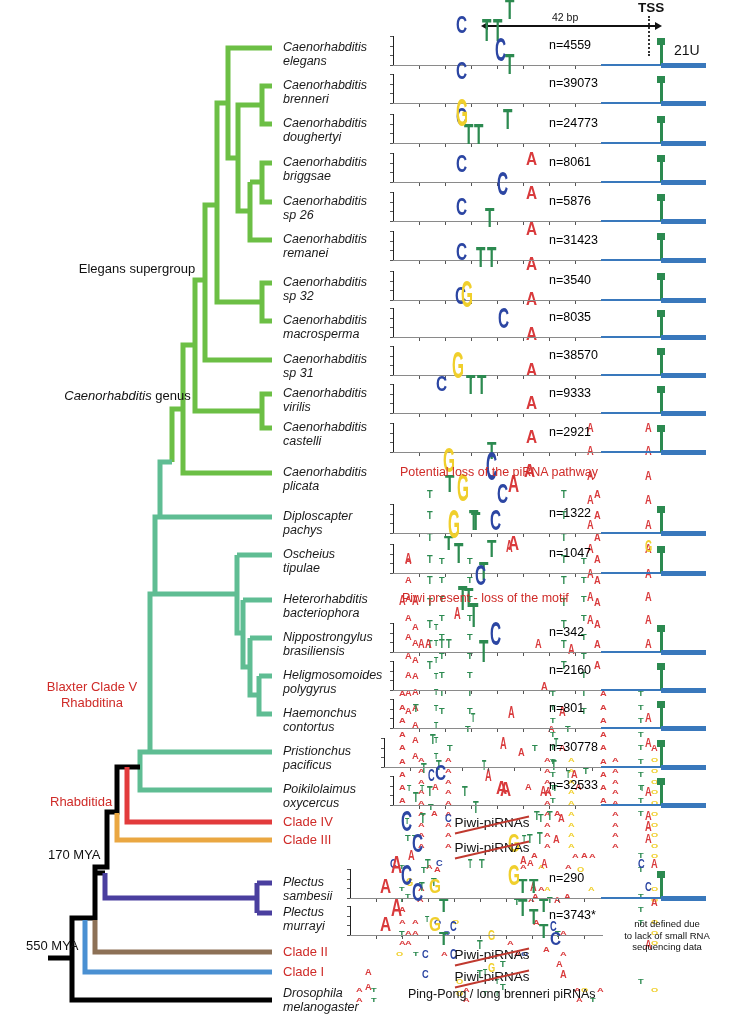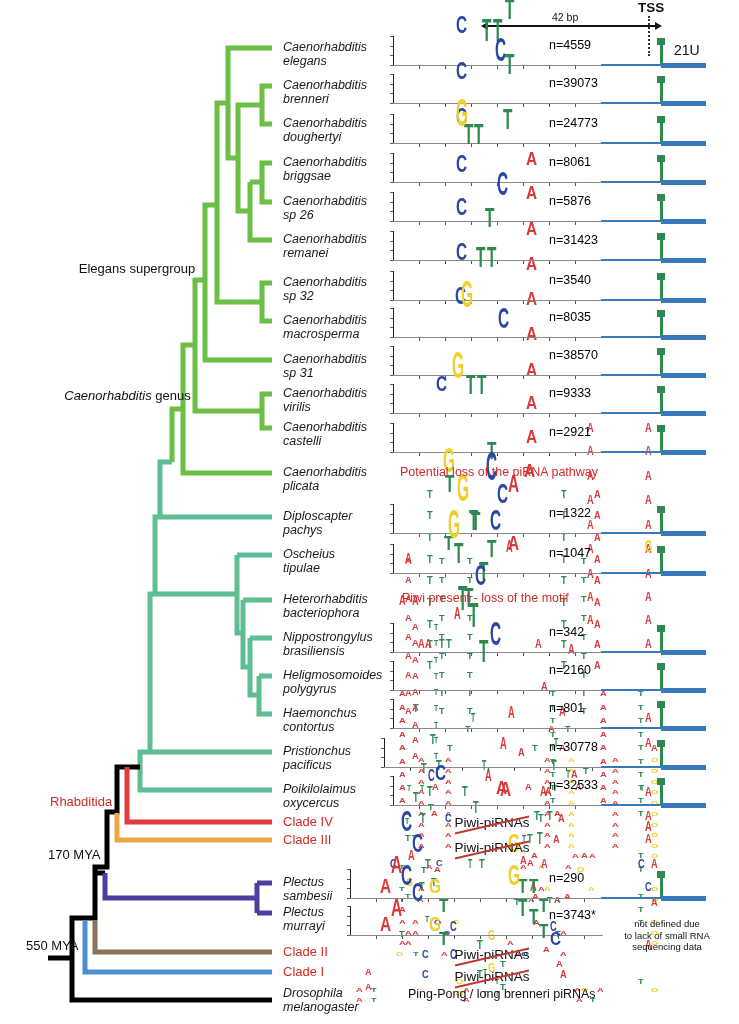--- a/index.html
+++ b/index.html
@@ -86,20 +86,21 @@
 
   <div class="hdr" style="left:638px;top:0px;font-size:13.5px;font-weight:600;">TSS</div>
   <div class="dotted-line" style="left:648px;top:16px;height:40px;"></div>
   <div class="arrow-line" style="left:487px;top:25px;width:168px;"></div>
   <div class="arrow-head" style="left:481px;top:22px;border-right:7px solid #111;"></div>
   <div class="arrow-head" style="left:655px;top:22px;border-left:7px solid #111;"></div>
   <div class="hdr" style="left:552px;top:11px;font-size:10.5px;">42 bp</div>
 
   <div class="side-label" style="left:60px;top:261px;width:154px;">Elegans supergroup</div>
   <div class="side-label" style="left:40px;top:388px;width:175px;"><i>Caenorhabditis</i><span> genus</span></div>
+  <div class="side-label red" style="left:32px;top:679px;width:120px;"><span>Blaxter Clade V</span><br><span>Rhabditina</span></div>
   <div class="side-label red" style="left:50px;top:794px;width:110px;text-align:left;">Rhabditida</div>
   <div class="side-label" style="left:48px;top:847px;width:90px;text-align:left;">170 MYA</div>
   <div class="side-label" style="left:26px;top:938px;width:90px;text-align:left;">550 MYA</div>
 
   <div id="labels-layer">
       <div class="species-label" style="top: 41px;">Caenorhabditis
 elegans</div>
       <div class="species-label" style="top: 79px;">Caenorhabditis
 brenneri</div>
       <div class="species-label" style="top: 117px;">Caenorhabditis

